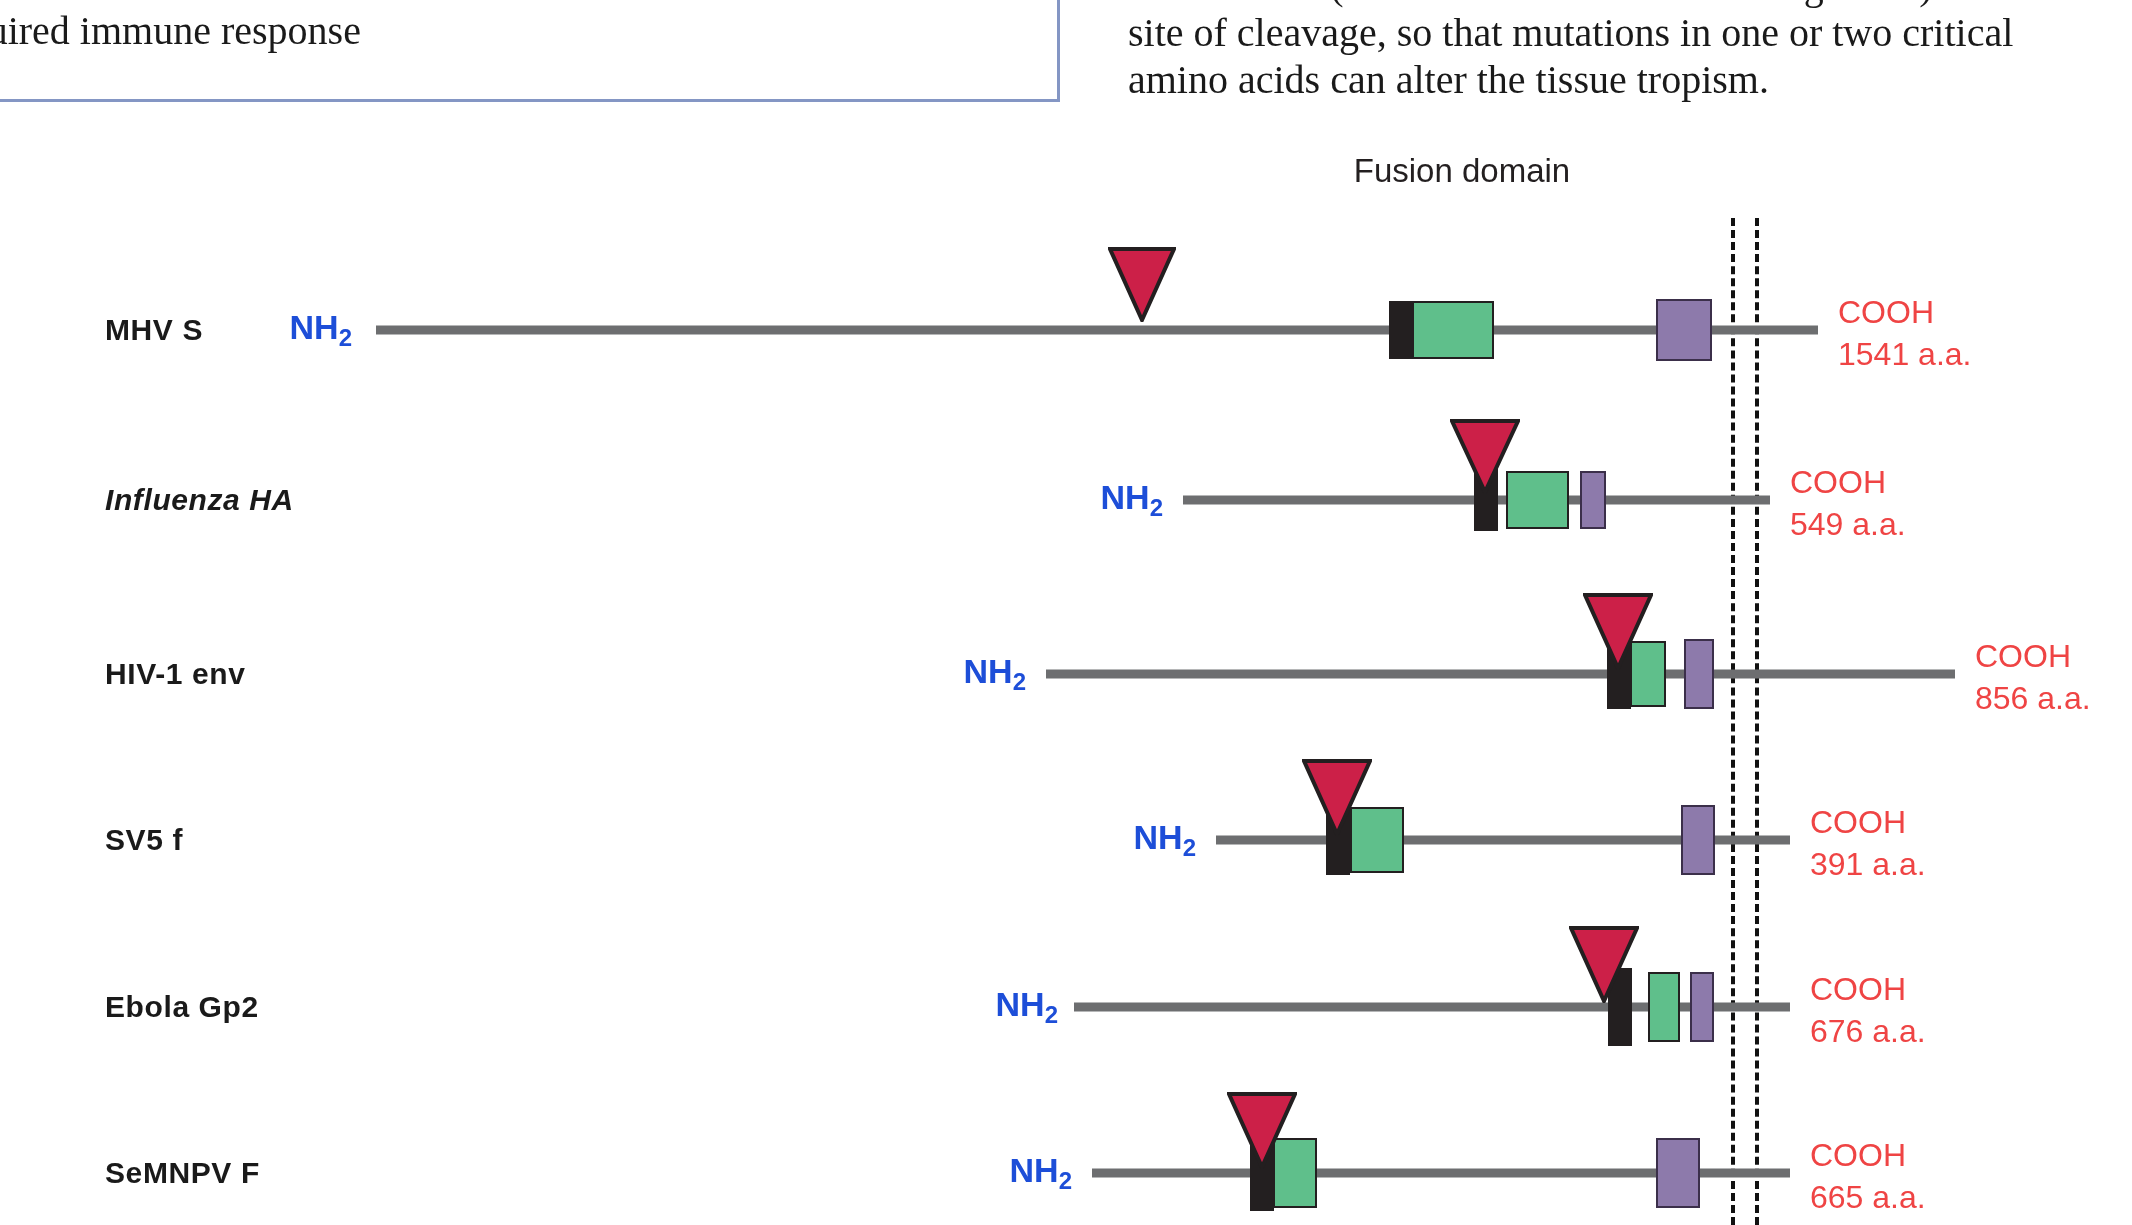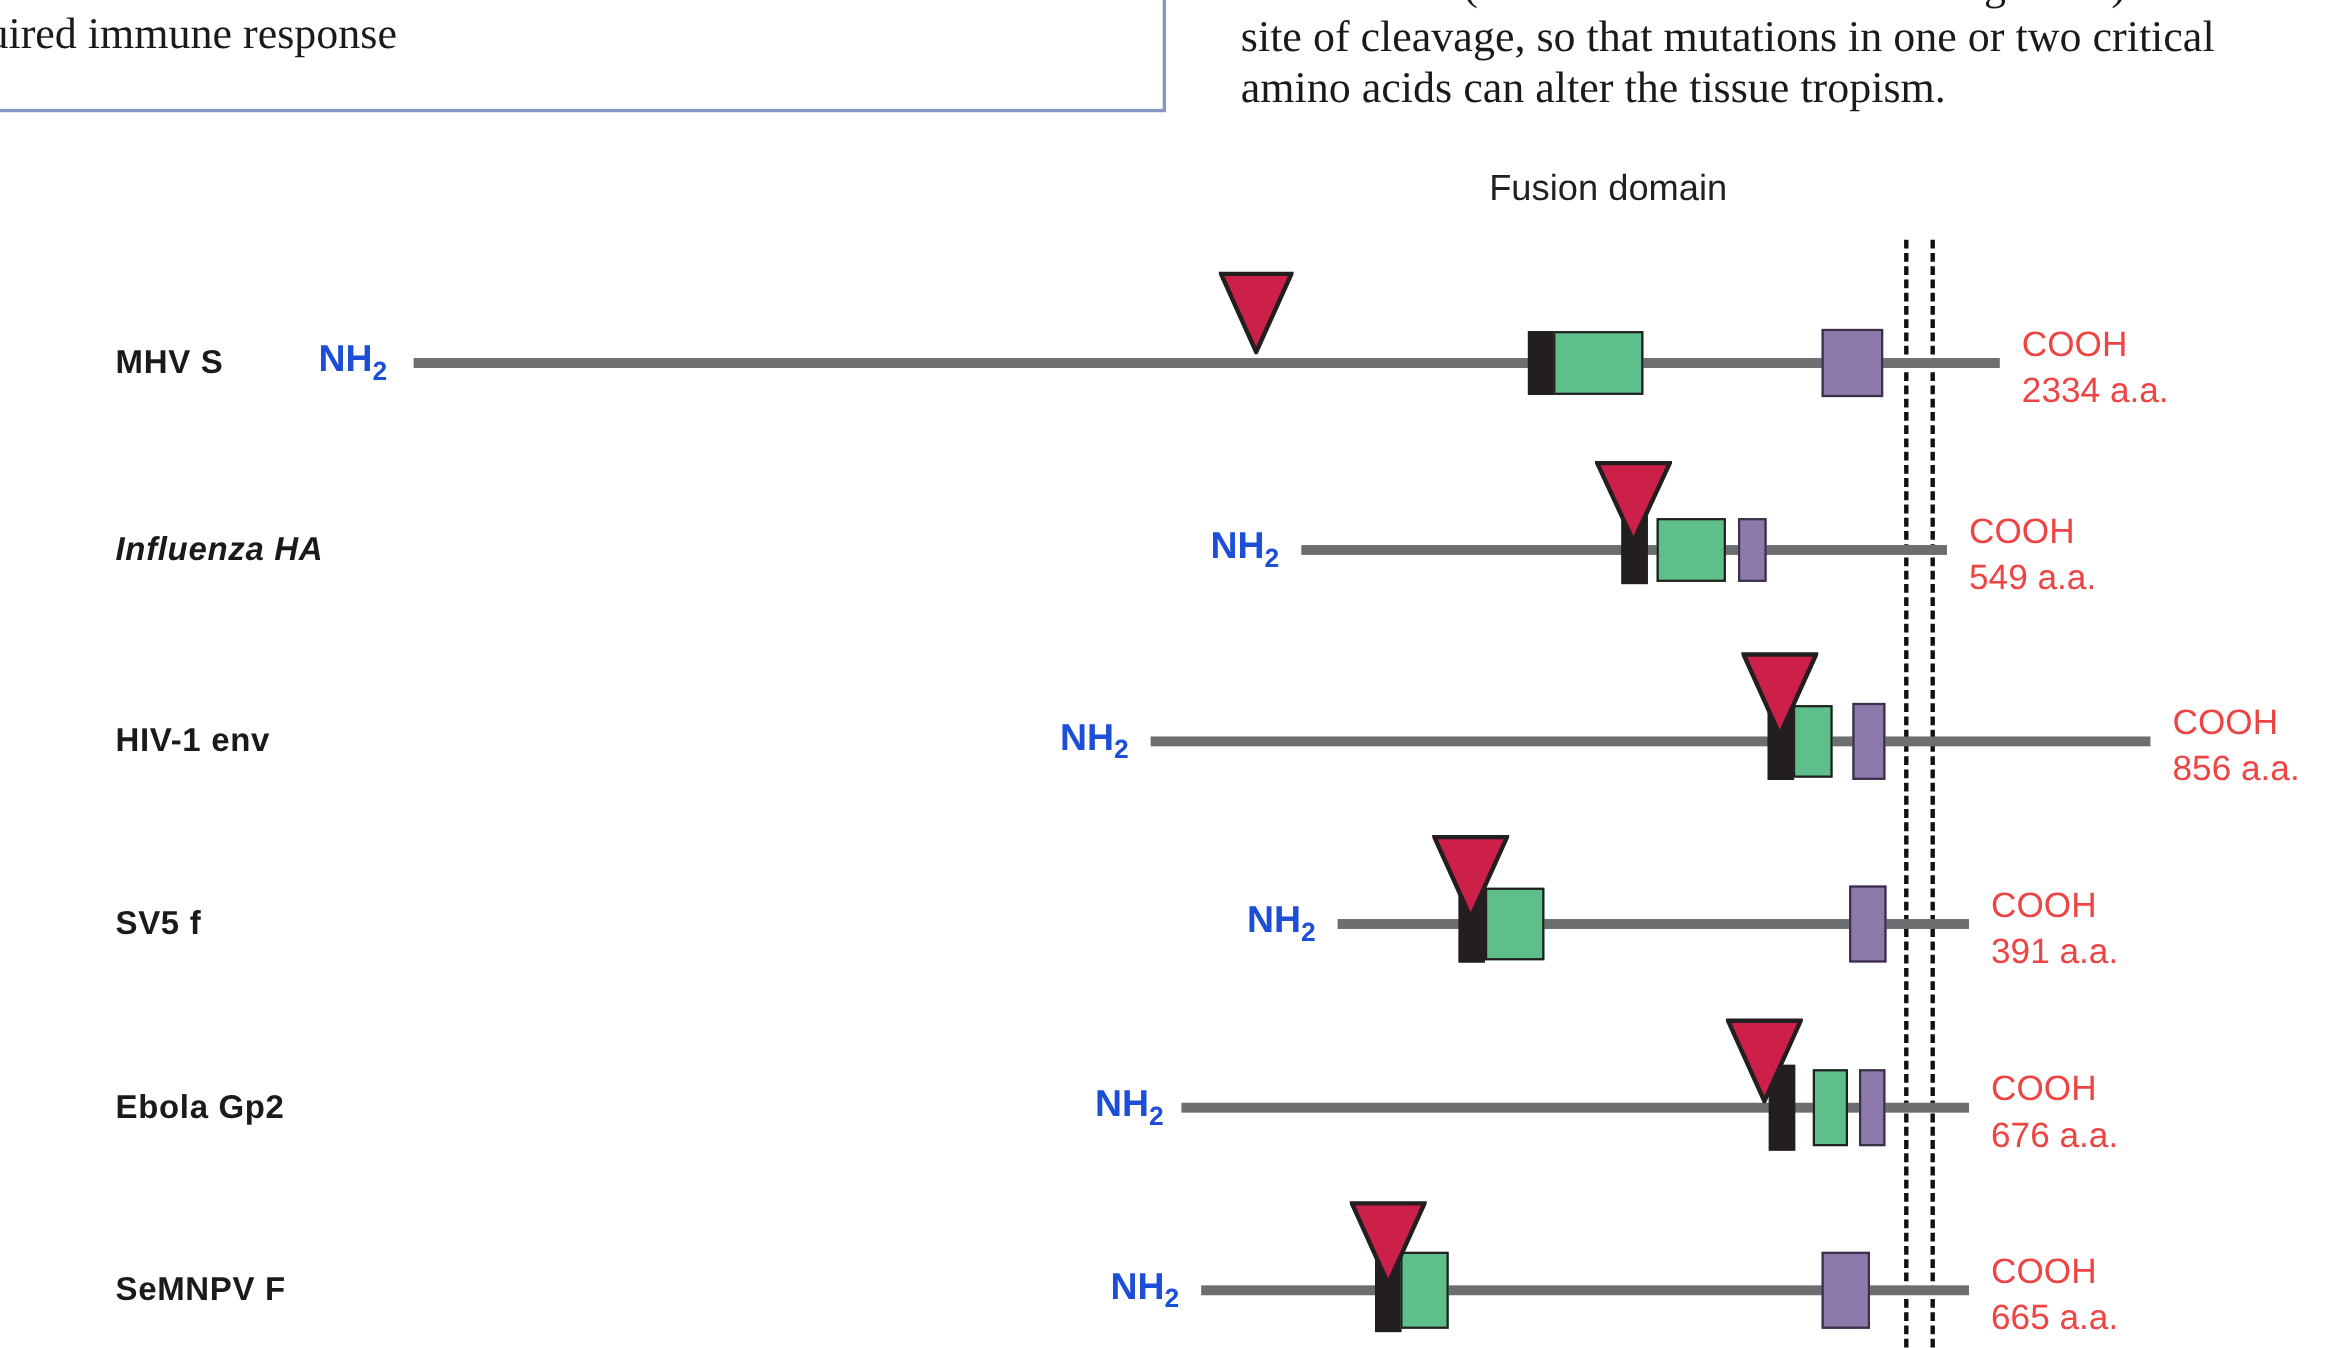--- a/index.html
+++ b/index.html
@@ -107,21 +107,21 @@
     <div class="vline" style="left: 1755px; top: 108px; height: 1007px;"></div>
     <div class="row-label" style="left: 105px; top: 220px;">MHV S</div>
     <div class="nh2" style="left: 352px; top: 220px;">NH<sub>2</sub></div>
     <div class="backbone" style="left: 376px; width: 1442px; top: 220px; background: rgb(109, 110, 112);"></div>
     <div class="box black" style="left: 1389px; width: 24px; height: 58px; top: 220px;"></div>
     <div class="box green" style="left: 1412px; width: 82px; height: 58px; top: 220px;"></div>
     <div class="box purple" style="left: 1656px; width: 56px; height: 62px; top: 220px;"></div>
     <div class="tri" style="left: 1142px; top: 136px; width: 68px; height: 76px;"><svg width="68" height="76" viewBox="0 0 68 76">
         <polygon points="2,3 66,3 34,74" fill="#cc2048" stroke="#231f20" stroke-width="4" stroke-linejoin="miter"></polygon>
       </svg></div>
-    <div class="cterm" style="left: 1838px; top: 220px;"><span>COOH</span><span class="aa">2334 a.a.</span></div>
+    <div class="cterm" style="left: 1838px; top: 220px;"><span>COOH</span><span class="aa">1541 a.a.</span></div>
     <div class="row-label" style="left: 105px; top: 390px; font-style: italic;">Influenza HA</div>
     <div class="nh2" style="left: 1163px; top: 390px;">NH<sub>2</sub></div>
     <div class="backbone" style="left: 1183px; width: 587px; top: 390px; background: rgb(109, 110, 112);"></div>
     <div class="box black" style="left: 1474px; width: 24px; height: 62px; top: 390px;"></div>
     <div class="box green" style="left: 1506px; width: 63px; height: 58px; top: 390px;"></div>
     <div class="box purple" style="left: 1580px; width: 26px; height: 58px; top: 390px;"></div>
     <div class="tri" style="left: 1485px; top: 308px; width: 70px; height: 76px;"><svg width="70" height="76" viewBox="0 0 70 76">
         <polygon points="2,3 68,3 35,74" fill="#cc2048" stroke="#231f20" stroke-width="4" stroke-linejoin="miter"></polygon>
       </svg></div>
     <div class="cterm" style="left: 1790px; top: 390px;"><span>COOH</span><span class="aa">549 a.a.</span></div>

